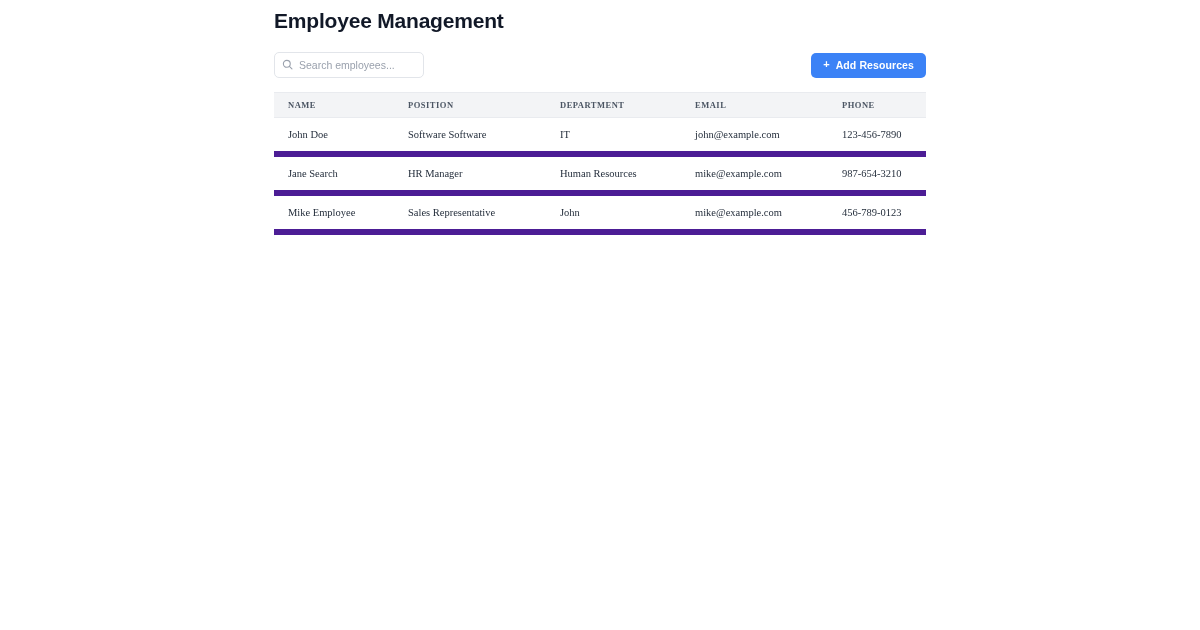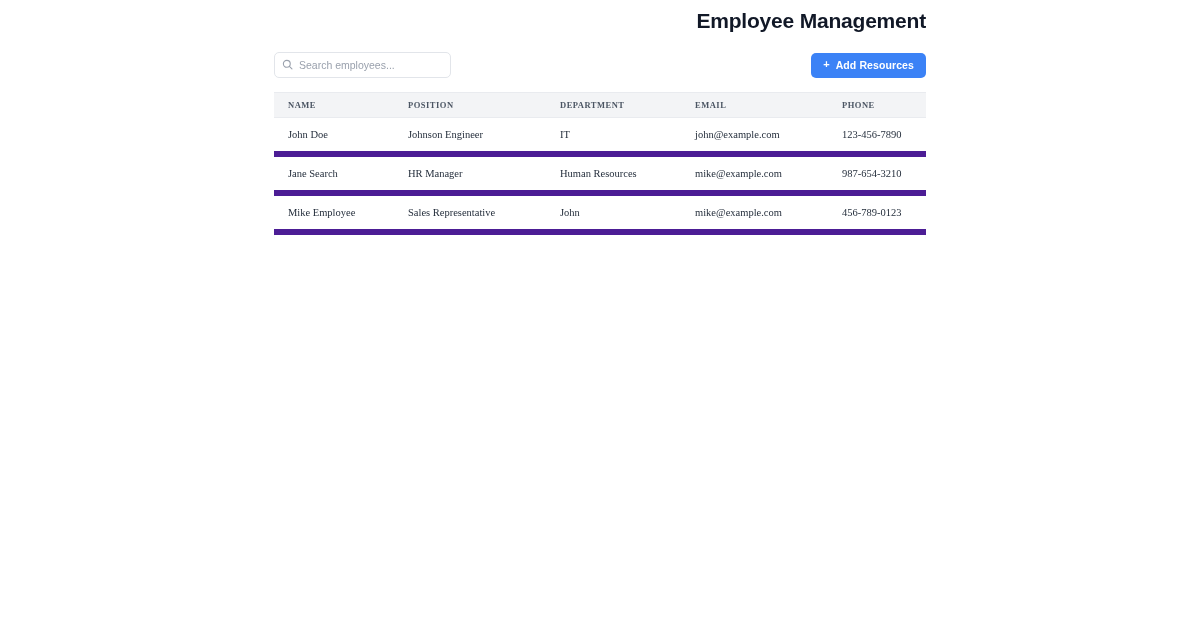--- a/index.html
+++ b/index.html
@@ -25,36 +25,35 @@
     width: 652px;
   }
   .page-title {
     margin: 0;
     padding-top: 8px;
     font-size: 21px;
     font-weight: bold;
     letter-spacing: -0.2px;
     color: #111827;
     line-height: 26px;
-    text-align: right;
   }
   .toolbar {
     display: flex;
     align-items: center;
     justify-content: space-between;
     margin-top: 18px;
     height: 26px;
   }
   .search-wrap {
     position: relative;
     width: 150px;
     height: 26px;
   }
   .search-input {
-    width: 177px;
+    width: 150px;
     height: 26px;
     border: 1px solid #e2e5ea;
     border-radius: 5px;
     background: #fff;
     padding: 0 8px 0 24px;
     font-size: 10.5px;
     font-family: "Liberation Sans", sans-serif;
     color: #374151;
     outline: none;
   }
@@ -171,21 +170,21 @@
           <th>NAME</th>
           <th>POSITION</th>
           <th>DEPARTMENT</th>
           <th>EMAIL</th>
           <th>PHONE</th>
         </tr>
       </thead>
       <tbody>
         <tr>
           <td>John Doe</td>
-          <td>Johnson Engineer</td>
+          <td>Software Software</td>
           <td>IT</td>
           <td>john@example.com</td>
           <td>123-456-7890</td>
         </tr>
         <tr>
           <td>Jane Search</td>
           <td>HR Manager</td>
           <td>Human Resources</td>
           <td>mike@example.com</td>
           <td>987-654-3210</td>

